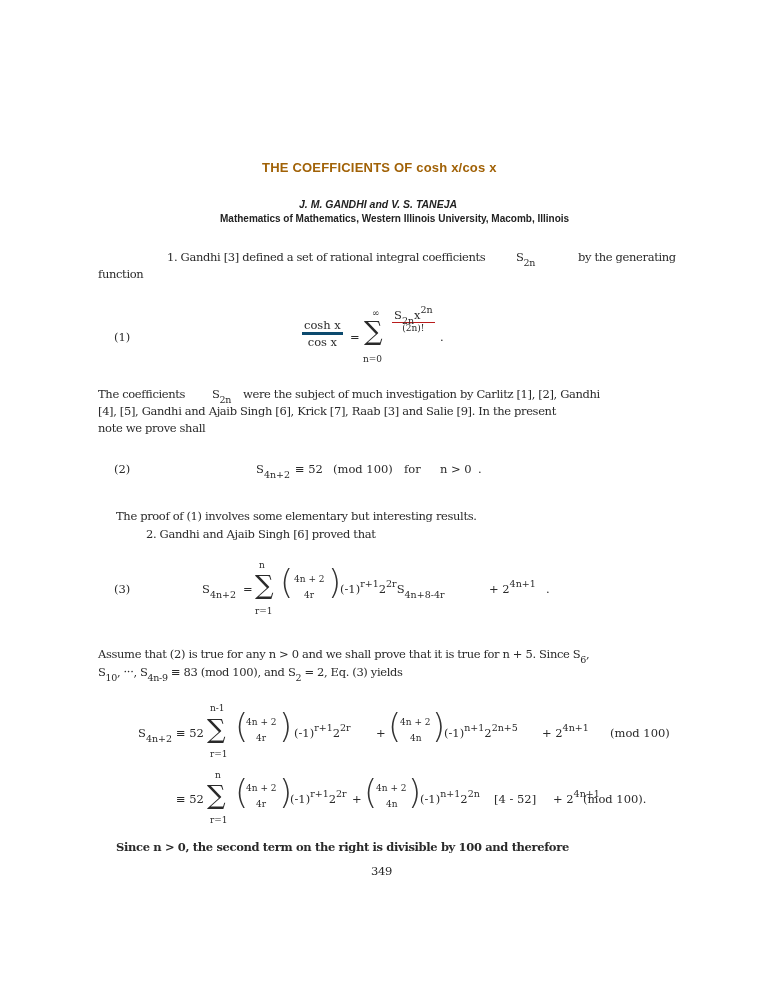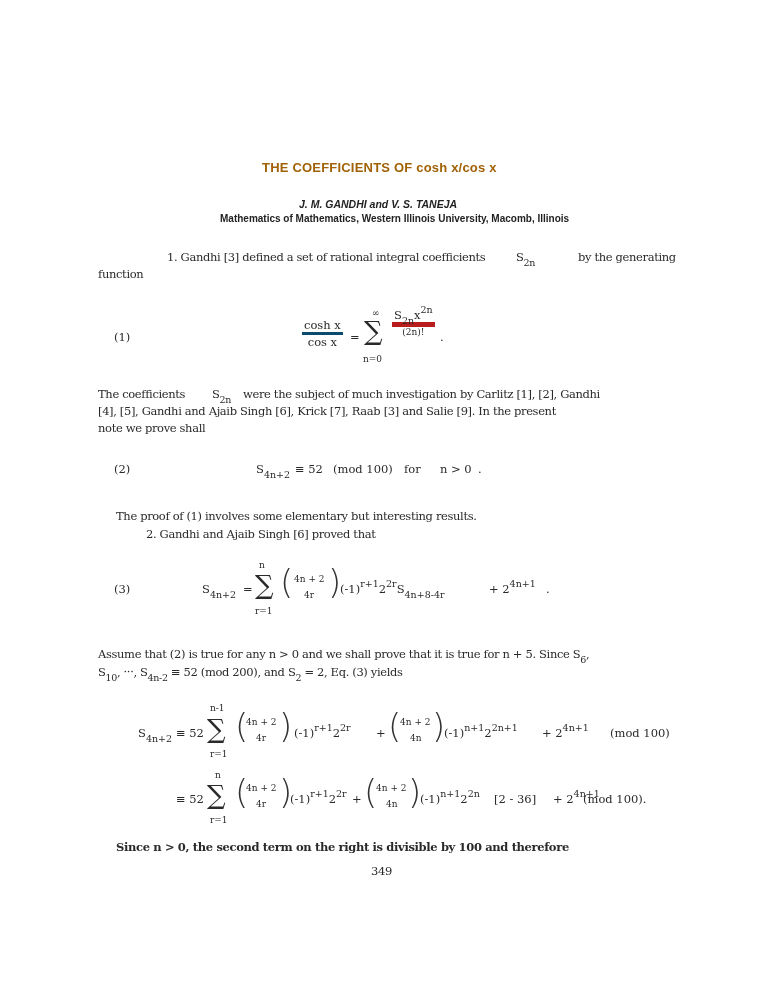--- a/index.html
+++ b/index.html
@@ -40,21 +40,21 @@
   <span class="abs" style="left:114px; top:330px;">(1)</span>
   <span class="abs frac" style="left:302px; top:318px; font-size:11.5px;">
     <span class="num">cosh x</span>
     <span class="den">cos x</span>
   </span>
   <span class="abs" style="left:350px; top:330px;">=</span>
   <span class="abs sm" style="left:372px; top:308px;">∞</span>
   <span class="abs sigma" style="left:364px; top:318px;">∑</span>
   <span class="abs sm" style="left:363px; top:354px;">n=0</span>
   <span class="abs frac" style="left:392px; top:308px;">
-    <span class="num" style="border-bottom:5px solid #b91c1c;text-align:center;"><span>S</span><span class="sub">2n</span><span>x</span><span class="sup">2n</span></span>
+    <span class="num" style="border-bottom:1px solid #b91c1c;text-align:center;"><span>S</span><span class="sub">2n</span><span>x</span><span class="sup">2n</span></span>
     <span class="den sm">(2n)!</span>
   </span>
   <span class="abs" style="left:440px; top:330px;">.</span>
 </div>
 
 <div class="abs txt" style="left:98px; top:387px;">The coefficients</div>
 <div class="abs txt" style="left:212px; top:387px;">
   <span>S</span><span class="sub">2n</span>
 </div>
 <div class="abs txt" style="left:243px; top:387px;">were the subject of much investigation by Carlitz [1], [2], Gandhi</div>
@@ -88,60 +88,60 @@
   <span class="abs paren" style="left:328px; top:565px;">)</span>
   <span class="abs" style="left:340px; top:582px;"><span>(-1)</span><span class="sup">r+1</span><span>2</span><span class="sup">2r</span><span>S</span><span class="sub">4n+8-4r</span></span>
   <span class="abs" style="left:489px; top:582px;"><span>+ 2</span><span class="sup">4n+1</span></span>
   <span class="abs" style="left:546px; top:582px;">.</span>
 </div>
 
 <div class="abs txt" style="left:98px; top:647px;">
   <span>Assume that (2) is true for any  n &gt; 0  and we shall prove that it is true for n + 5.  Since S</span><span class="sub">6</span><span>,</span>
 </div>
 <div class="abs txt" style="left:98px; top:665px;">
-  <span>S</span><span class="sub">10</span><span>, ···, S</span><span class="sub">4n-2</span>&nbsp;<span>≡ 52  (mod 200),  and  S</span><span class="sub">2</span>&nbsp;<span>= 2,  Eq.  (3) yields</span>
+  <span>S</span><span class="sub">10</span><span>, ···, S</span><span class="sub">4n-9</span>&nbsp;<span>≡ 83  (mod 100),  and  S</span><span class="sub">2</span>&nbsp;<span>= 2,  Eq.  (3) yields</span>
 </div>
 
 <div class="abs eqn" style="left:0;top:0;">
   <span class="abs" style="left:138px; top:726px;"><span>S</span><span class="sub">4n+2</span></span>
   <span class="abs" style="left:176px; top:726px;">≡  52</span>
   <span class="abs sm" style="left:210px; top:703px;">n-1</span>
   <span class="abs sigma" style="left:207px; top:716px;">∑</span>
   <span class="abs sm" style="left:210px; top:749px;">r=1</span>
   <span class="abs paren" style="left:235px; top:709px;">(</span>
   <span class="abs sm" style="left:246px; top:717px;">4n + 2</span>
   <span class="abs sm" style="left:256px; top:733px;">4r</span>
   <span class="abs paren" style="left:279px; top:709px;">)</span>
   <span class="abs" style="left:294px; top:726px;"><span>(-1)</span><span class="sup">r+1</span><span>2</span><span class="sup">2r</span></span>
   <span class="abs" style="left:376px; top:726px;">+</span>
   <span class="abs paren" style="left:388px; top:709px;">(</span>
   <span class="abs sm" style="left:400px; top:717px;">4n + 2</span>
   <span class="abs sm" style="left:410px; top:733px;">4n</span>
   <span class="abs paren" style="left:432px; top:709px;">)</span>
-  <span class="abs" style="left:444px; top:726px;"><span>(-1)</span><span class="sup">n+1</span><span>2</span><span class="sup">2n+1</span></span>
+  <span class="abs" style="left:444px; top:726px;"><span>(-1)</span><span class="sup">n+1</span><span>2</span><span class="sup">2n+5</span></span>
   <span class="abs" style="left:542px; top:726px;"><span>+ 2</span><span class="sup">4n+1</span></span>
   <span class="abs" style="left:610px; top:726px;">(mod 100)</span>
 </div>
 
 <div class="abs eqn" style="left:0;top:0;">
   <span class="abs" style="left:176px; top:792px;">≡  52</span>
   <span class="abs sm" style="left:215px; top:770px;">n</span>
   <span class="abs sigma" style="left:207px; top:782px;">∑</span>
   <span class="abs sm" style="left:210px; top:815px;">r=1</span>
   <span class="abs paren" style="left:235px; top:775px;">(</span>
   <span class="abs sm" style="left:246px; top:783px;">4n + 2</span>
   <span class="abs sm" style="left:256px; top:799px;">4r</span>
   <span class="abs paren" style="left:279px; top:775px;">)</span>
   <span class="abs" style="left:290px; top:792px;"><span>(-1)</span><span class="sup">r+1</span><span>2</span><span class="sup">2r</span></span>
   <span class="abs" style="left:352px; top:792px;">+</span>
   <span class="abs paren" style="left:364px; top:775px;">(</span>
   <span class="abs sm" style="left:376px; top:783px;">4n + 2</span>
   <span class="abs sm" style="left:386px; top:799px;">4n</span>
   <span class="abs paren" style="left:408px; top:775px;">)</span>
   <span class="abs" style="left:420px; top:792px;"><span>(-1)</span><span class="sup">n+1</span><span>2</span><span class="sup">2n</span></span>
-  <span class="abs" style="left:494px; top:792px;">[2 - 36]</span>
+  <span class="abs" style="left:494px; top:792px;">[4 - 52]</span>
   <span class="abs" style="left:553px; top:792px;"><span>+ 2</span><span class="sup">4n+1</span></span>
   <span class="abs" style="left:583px; top:792px;">(mod 100).</span>
 </div>
 
 <div class="abs txt" style="left:116px; top:840px;font-weight:bold;">Since  n &gt; 0,  the second term on the right is divisible by 100 and therefore</div>
 
 <div class="abs txt" style="left:371px; top:864px;">349</div>
 
 </body></html>

